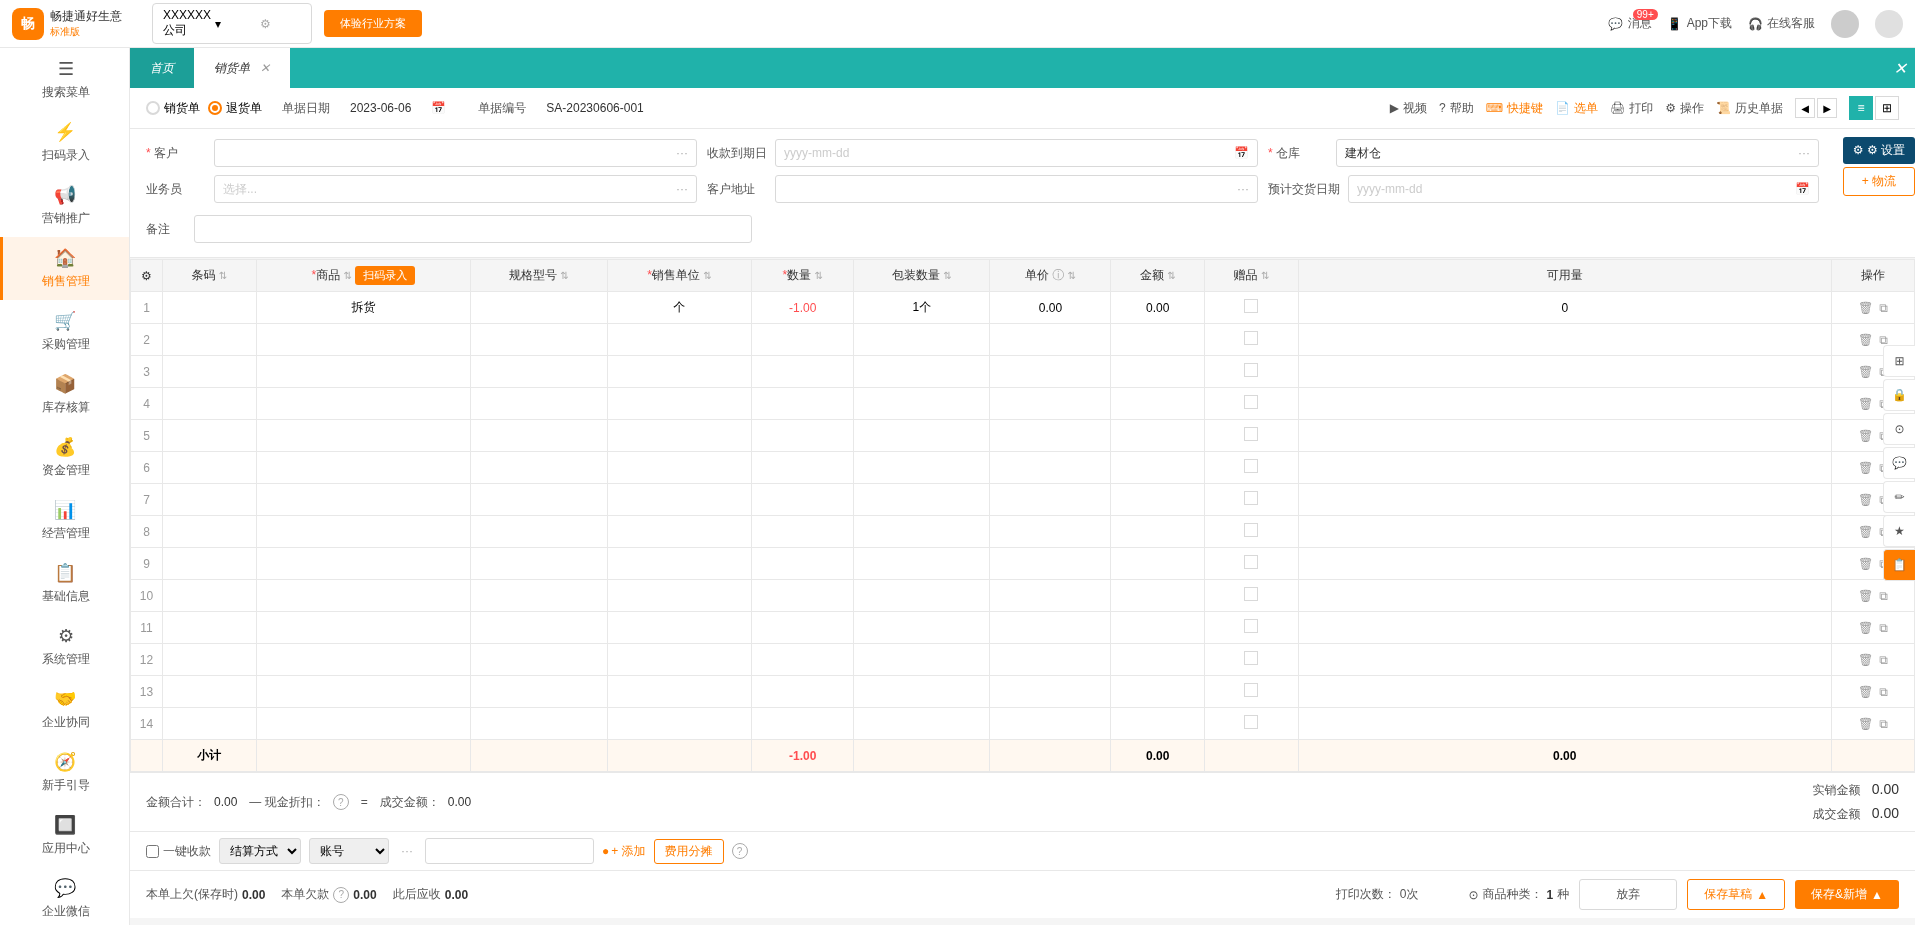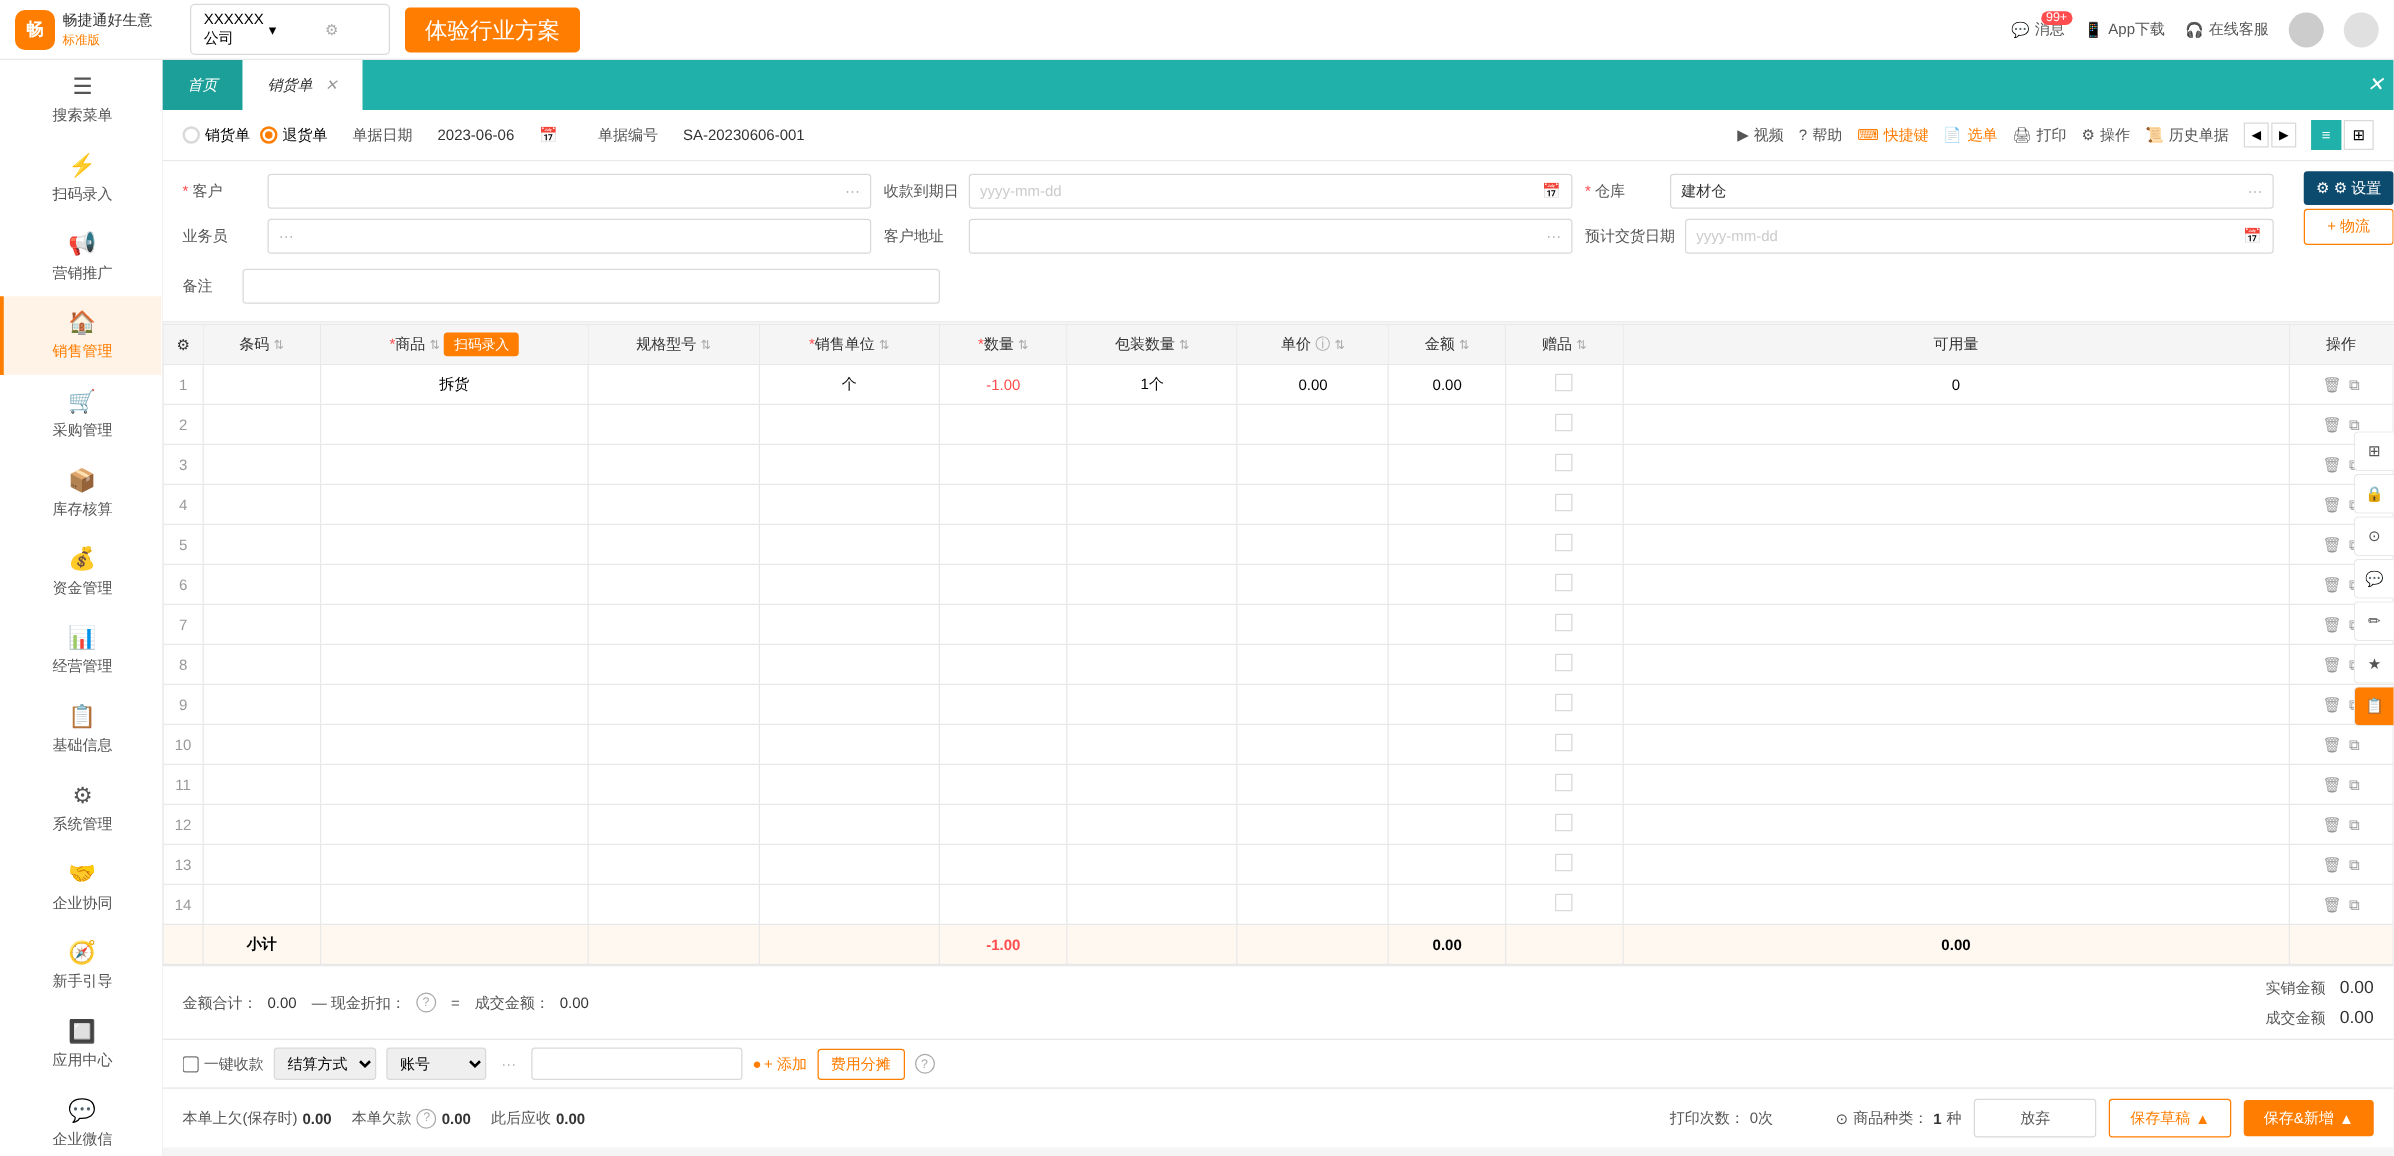--- a/index.html
+++ b/index.html
@@ -32,21 +32,21 @@
     .company-selector {
       display: flex; align-items: center; gap: 4px;
       border: 1px solid #d9d9d9; border-radius: 4px;
       padding: 4px 10px; cursor: pointer; min-width: 160px;
       background: #fff;
     }
     .company-selector span { flex: 1; }
     .trial-btn {
       background: #ff7d00; color: white; border: none;
       padding: 6px 16px; border-radius: 4px; cursor: pointer;
-      font-size: 18px; margin-left: 12px;
+      font-size: 11px; margin-left: 12px;
     }
     .header-right {
       margin-left: auto;
       display: flex; align-items: center; gap: 16px;
     }
     .header-icon-item {
       display: flex; align-items: center; gap: 4px;
       cursor: pointer; color: #555; font-size: 12px;
       position: relative;
     }
@@ -487,20 +487,21 @@
               <span class="field-input-dots">···</span>
             </div>
           </div>
         </div>
 
         <div style="display:grid;grid-template-columns:1fr 1fr 1fr;gap:10px;padding-right:80px;">
 
           <div class="field-row">
             <span class="field-label">业务员</span>
             <div class="field-input" style="flex:1;border:1px solid #d9d9d9;border-radius:3px;height:28px;display:flex;align-items:center;padding:0 8px;background:#fff;cursor:text;">
+              <span style="flex:1;color:#ccc;">选择...</span>
               <span class="field-input-dots">···</span>
             </div>
           </div>
 
           <div class="field-row">
             <span class="field-label">客户地址</span>
             <div class="field-input" style="flex:1;border:1px solid #d9d9d9;border-radius:3px;height:28px;display:flex;align-items:center;padding:0 8px;background:#fff;cursor:text;">
               <span style="flex:1;color:#ccc;"></span>
               <span class="field-input-dots">···</span>
             </div>

